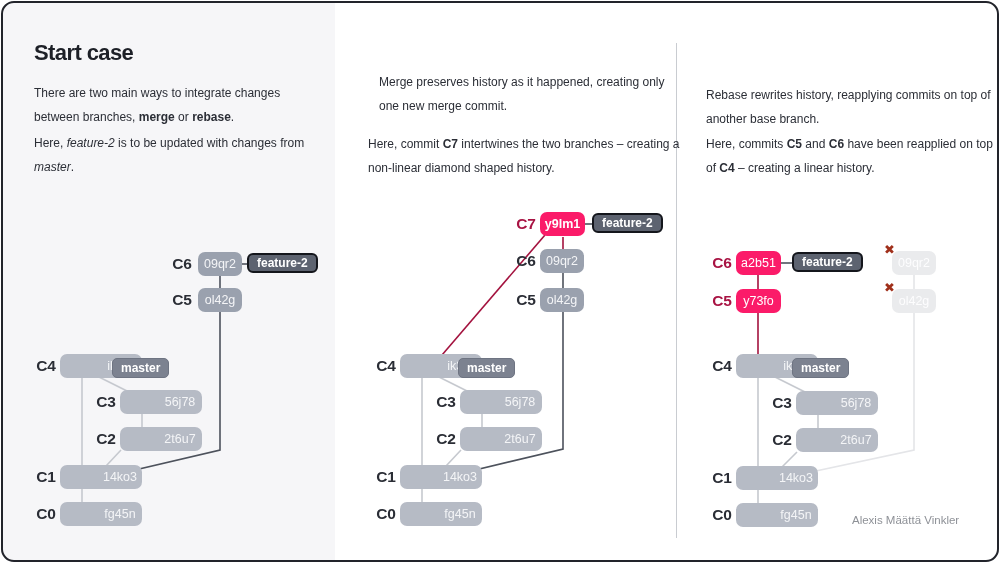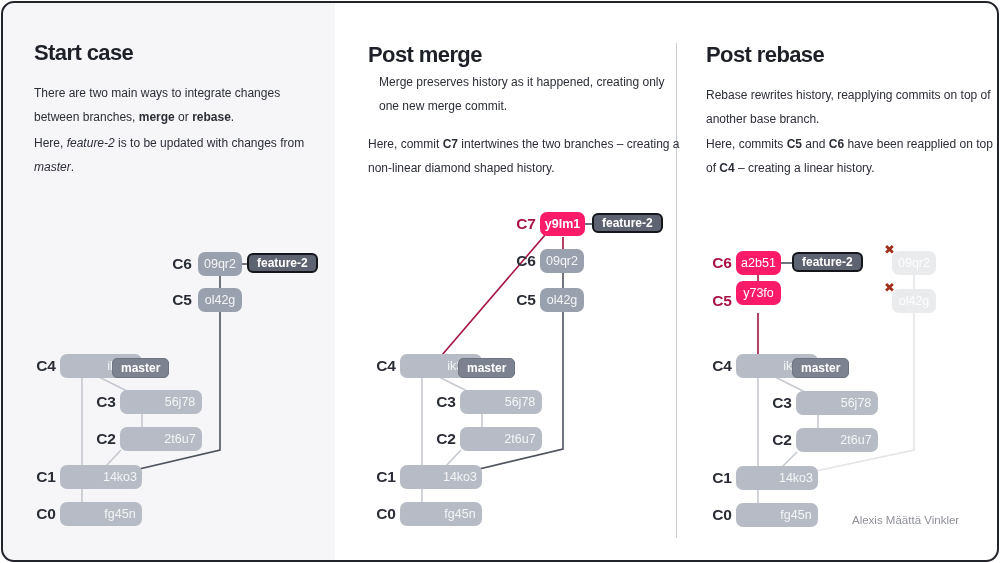--- a/index.html
+++ b/index.html
@@ -72,25 +72,23 @@
 
 <div id="canvas">
   <div id="left-panel-bg"></div>
   <div id="frame"></div>
   <div id="divider"></div>
 
   <div class="title" style="left:34px;top:40px;">Start case</div>
   <p class="body-text" style="left:34px;top:81px;width:284px;"><span>There are two main ways to integrate changes between branches, </span><b>merge</b><span> or </span><b>rebase</b><span>.</span></p>
   <p class="body-text" style="left:34px;top:131px;width:284px;"><span>Here, </span><i>feature-2</i><span> is to be updated with changes from </span><i>master</i><span>.</span></p>
 
-  <div class="title" style="left:368px;top:42px;">Post merge</div>
   <p class="body-text" style="left:368px;top:70px;width:300px;margin-left:11px;"><span>Merge preserves history as it happened, creating only one new merge commit.</span></p>
   <p class="body-text" style="left:368px;top:132px;width:312px;"><span>Here, commit </span><b>C7</b><span> intertwines the two branches – creating a non-linear diamond shaped history.</span></p>
 
-  <div class="title" style="left:706px;top:42px;">Post rebase</div>
   <p class="body-text" style="left:706px;top:83px;width:292px;"><span>Rebase rewrites history, reapplying commits on top of another base branch.</span></p>
   <p class="body-text" style="left:706px;top:132px;width:300px;"><span>Here, commits </span><b>C5</b><span> and </span><b>C6</b><span> have been reapplied on top of </span><b>C4</b><span> – creating a linear history.</span></p>
 
   <svg id="edges" width="1000" height="563" viewBox="0 0 1000 563">
 
     <path class="e-dark" d="M220 276 L220 288"></path>
     <path class="e-dark" d="M220 312 L220 450 L105 477"></path>
     <path class="e-dark" d="M242 264 L247 264"></path>
     <path class="e-mid" d="M104 366 L112 366"></path>
     <path class="e-light" d="M82 378 L82 465"></path>
@@ -157,21 +155,21 @@
   <div class="commit c-light" style="left:460px;top:427px;">2t6u7</div>
   <div class="clab" style="left:368px;top:468px;">C1</div>
   <div class="commit c-light" style="left:400px;top:465px;">14ko3</div>
   <div class="clab" style="left:368px;top:505px;">C0</div>
   <div class="commit c-light" style="left:400px;top:502px;">fg45n</div>
 
   <div class="clab red" style="left:704px;top:254px;">C6</div>
   <div class="commit c-pink" style="left:736px;top:251px;width:45px;">a2b51</div>
   <div class="badge feature" style="left:792px;top:252px;">feature-2</div>
   <div class="clab red" style="left:704px;top:292px;">C5</div>
-  <div class="commit c-pink" style="left:736px;top:281px;width:45px;">y73fo</div>
+  <div class="commit c-pink" style="left:736px;top:289px;width:45px;">y73fo</div>
   <div class="clab" style="left:704px;top:357px;">C4</div>
   <div class="commit c-light" style="left:736px;top:354px;">ik3l8</div>
   <div class="badge master" style="left:792px;top:358px;">master</div>
   <div class="clab" style="left:764px;top:394px;">C3</div>
   <div class="commit c-light" style="left:796px;top:391px;">56j78</div>
   <div class="clab" style="left:764px;top:431px;">C2</div>
   <div class="commit c-light" style="left:796px;top:428px;">2t6u7</div>
   <div class="clab" style="left:704px;top:469px;">C1</div>
   <div class="commit c-light" style="left:736px;top:466px;">14ko3</div>
   <div class="clab" style="left:704px;top:506px;">C0</div>

